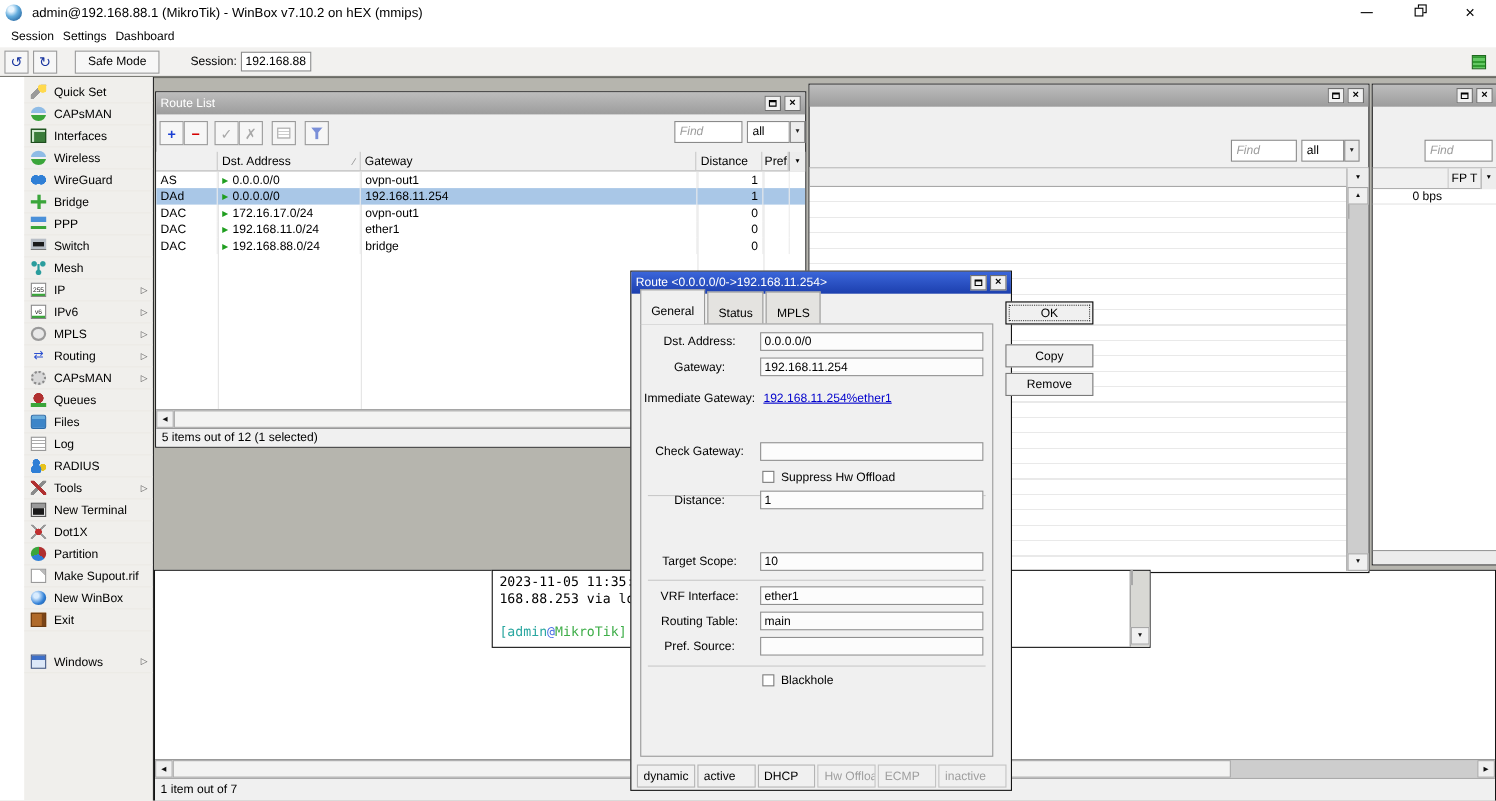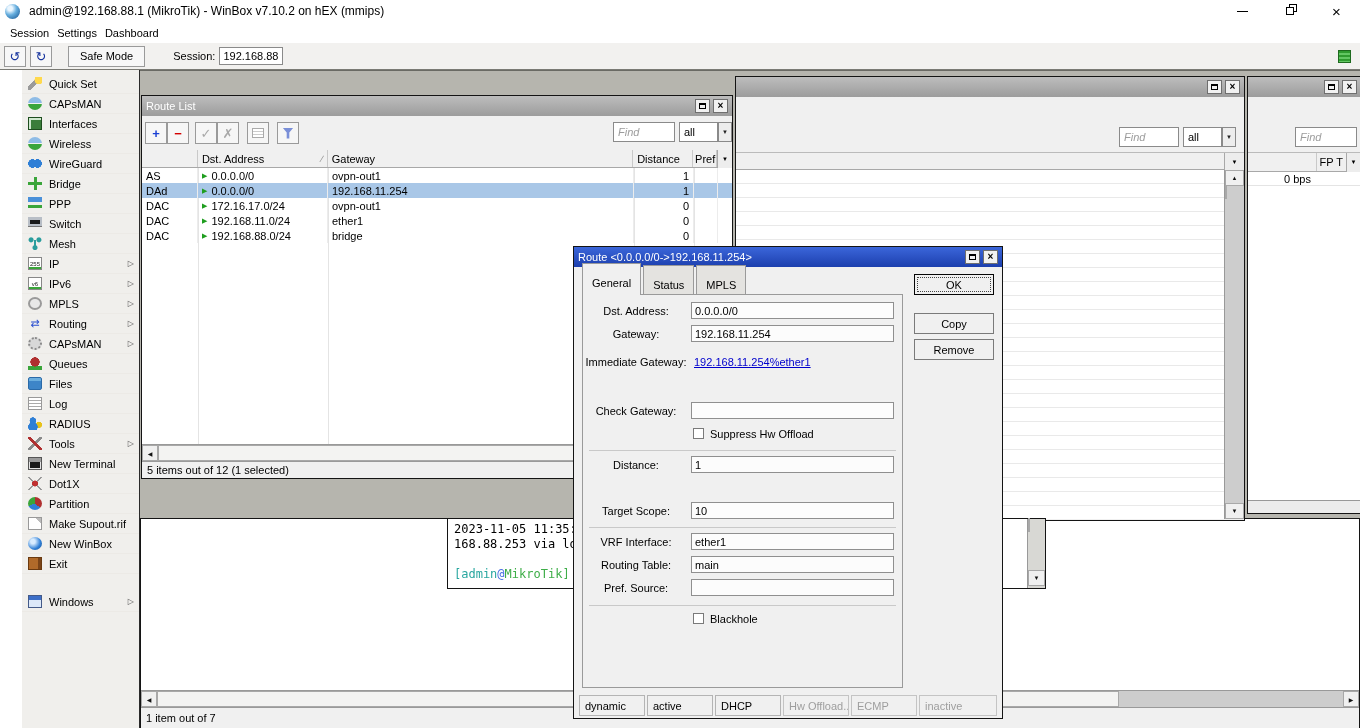--- a/index.html
+++ b/index.html
@@ -70,21 +70,21 @@
 .tb-ctl{margin-left:auto;display:flex;gap:3px}
 .sbtn{width:15px;height:14px;background:#f1f1f1;border:1px solid #6f6f6f;display:flex;align-items:center;justify-content:center;color:#000;font-size:10px;line-height:1;font-weight:bold}
 .sq{width:7px;height:6px;border:1px solid #000;border-top-width:2px;display:block}
 input.find{border:1px solid #8a8a8a;background:#fff;height:20px;font-size:11px;padding:0 4px;font-family:inherit}
 input.find::placeholder{color:#9c9c9c;font-style:italic}
 .combo{border:1px solid #8a8a8a;background:#fff;height:20px;display:flex;align-items:center;padding:0 4px}
 .dd-btn{width:14px;height:20px;border:1px solid #8a8a8a;background:#ededed;display:flex;align-items:center;justify-content:center;font-size:6px;color:#222}
 .scr-btn{background:#f0f0f0;border:1px solid #a8a8a8;display:flex;align-items:center;justify-content:center;font-size:6px;color:#111}
 
 
-#route-list{left:1px;top:24px;width:592px;height:384px}
+#route-list{left:1px;top:12px;width:592px;height:324px}
 #rl-toolbar{position:absolute;left:0;top:22px;right:0;height:30px;display:flex;align-items:center;padding:0 3px}
 .ic-btn{width:22px;height:22px;border:1px solid #9a9a9a;background:#f6f6f6;display:flex;align-items:center;justify-content:center;font-size:13px;font-weight:bold}
 .ic-plus{color:#1a3fd4}.ic-minus{color:#d40000}
 .ic-dim{color:#a8a8a8;font-weight:normal}
 .gap8{width:6px}.gap16{width:8px}
 .doc-ic{width:12px;height:10px;border:1px solid #aaa;background:repeating-linear-gradient(180deg,#fff 0 2px,#ccc 2px 3px)}
 .funnel-ic{width:11px;height:11px;background:#7a8fd8;clip-path:polygon(0 0,100% 0,62% 45%,62% 100%,38% 100%,38% 45%)}
 #rl-find{position:absolute;left:471px;top:26px;width:62px}
 #rl-combo{position:absolute;left:537px;top:26px;width:39px}
 #rl-combo-dd{position:absolute;left:576px;top:26px}
@@ -134,21 +134,21 @@
 
 #terminal{left:307px;top:447px;width:599px;height:71px;background:#fff}
 #term-text{position:absolute;left:6px;top:3px;right:22px;bottom:0;overflow:hidden}
 .term-line{font-family:"DejaVu Sans Mono",monospace;font-size:12px;line-height:15px;white-space:pre}
 .p-user{color:#2aa7a0}.p-at{color:#4a6fe3}.p-host{color:#3fae49}.p-sym{color:#222}
 #term-vscroll{position:absolute;right:0;top:0;bottom:0;width:18px;background:#d8d8d4;border-left:1px solid #999}
 #term-vscroll .v-thumb{width:17px;height:22px}
 #term-vscroll .scr-btn{width:17px;height:16px;position:absolute;bottom:2px;left:0}
 
 
-#route-dialog{left:433px;top:175px;width:430px;height:473px}
+#route-dialog{left:433px;top:175px;width:347px;height:473px}
 #rd-tabs{position:absolute;left:8px;top:26px;display:flex;align-items:flex-end;height:22px}
 .tab{padding:13px 9px 4px;border:1px solid #9a9a9a;border-bottom:none;background:#e4e3e0;margin-right:2px}
 .tab.active{background:#f0f0f0;padding-bottom:6px;position:relative;z-index:2}
 #rd-card{position:absolute;left:8px;top:47px;width:321px;bottom:30px;border:1px solid #9a9a9a;background:#f0f0f0}
 .f-row{position:absolute;left:2px;right:8px;height:17px;display:flex;align-items:center}
 .f-row label{width:102px;text-align:center;margin-right:4px;flex:none;white-space:nowrap}
 .field{flex:1;height:17px;border:1px solid #8f8f8f;background:#fcfcfc;font-size:11px;padding:0 3px;font-family:inherit;min-width:0}
 .sep{position:absolute;left:6px;right:6px;height:1px;background:#c9c9c9}
 .cb{width:11px;height:11px;border:1px solid #7a7a7a;background:#fff;margin-right:6px;flex:none}
 .cb-row{position:absolute;left:110px;height:13px;display:flex;align-items:center}
@@ -578,21 +578,21 @@
       </div>
       <div class="f-row" style="top:107px">
         <label>Check Gateway:</label>
         <input class="field" value="" style="">
       </div>
       <div class="cb-row" style="top:132px">
         <span class="cb"></span>
         <span>Suppress Hw Offload</span>
       </div>
       <div class="sep" style="top:155px"></div>
-      <div class="f-row" style="top:161px">
+      <div class="f-row" style="top:151px">
         <label>Distance:</label>
         <input class="field" value="1" style="">
       </div>
       <div class="f-row" style="top:207px">
         <label>Target Scope:</label>
         <input class="field" value="10" style="">
       </div>
       <div class="sep" style="top:232px"></div>
       <div class="f-row" style="top:238px">
         <label>VRF Interface:</label>

